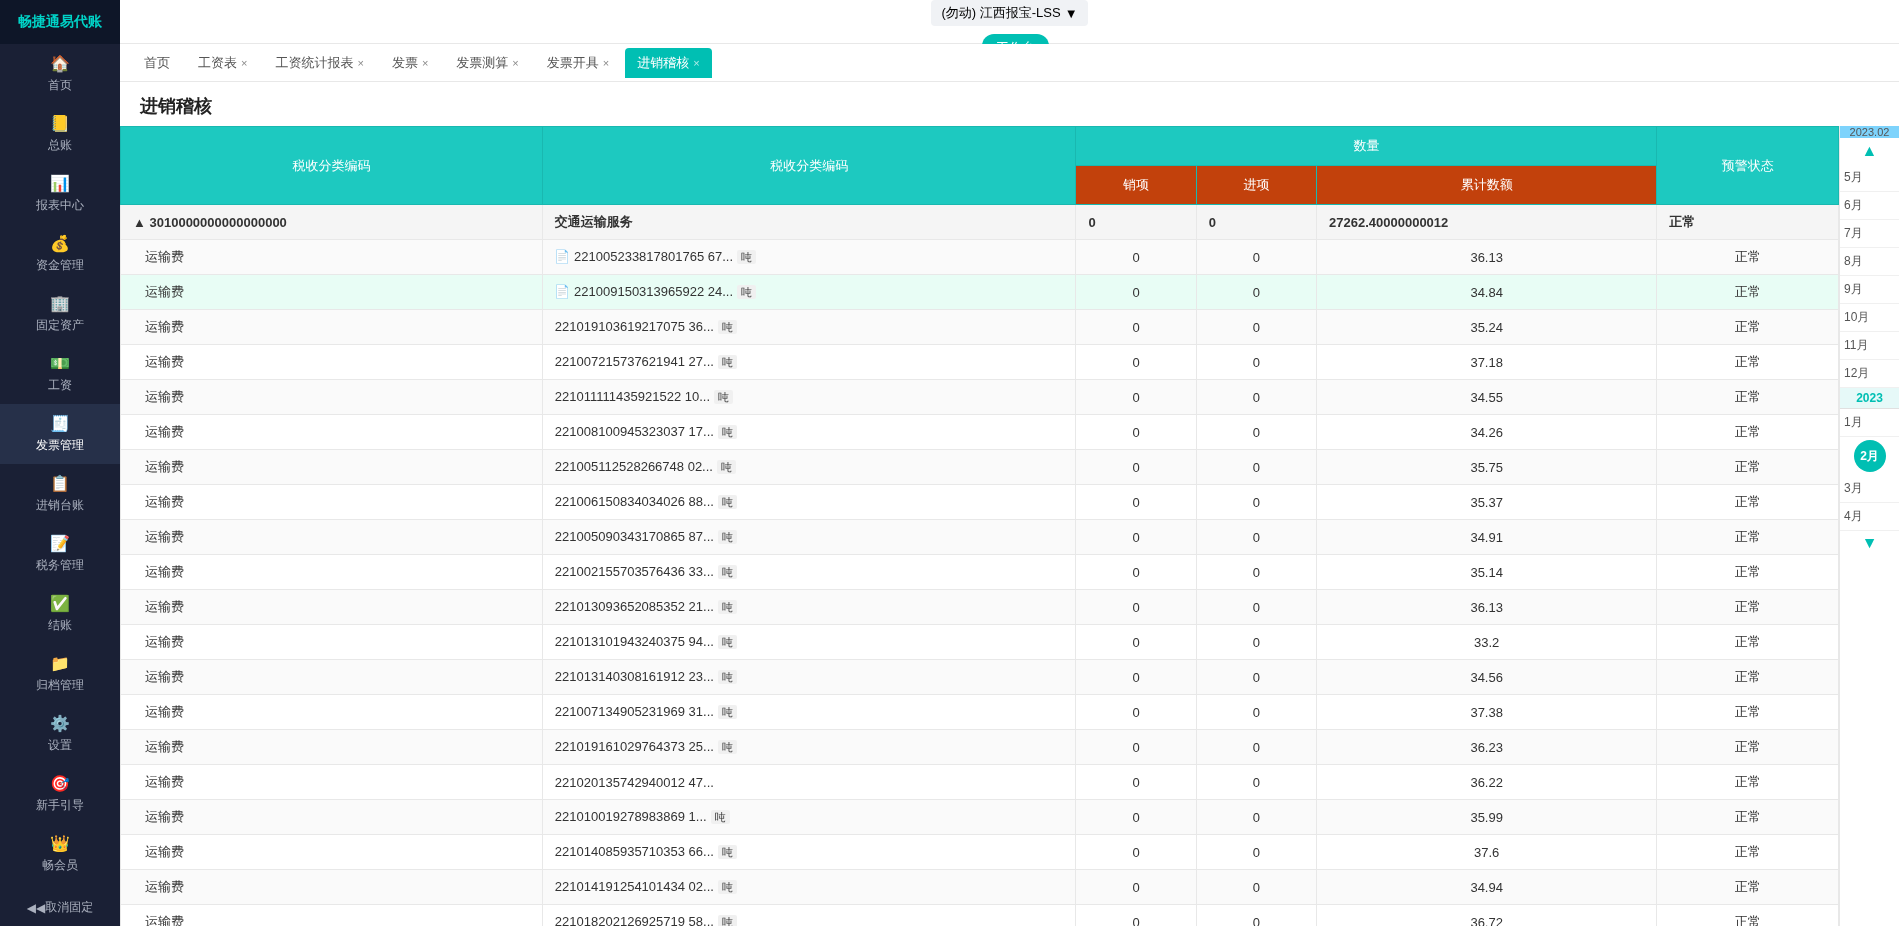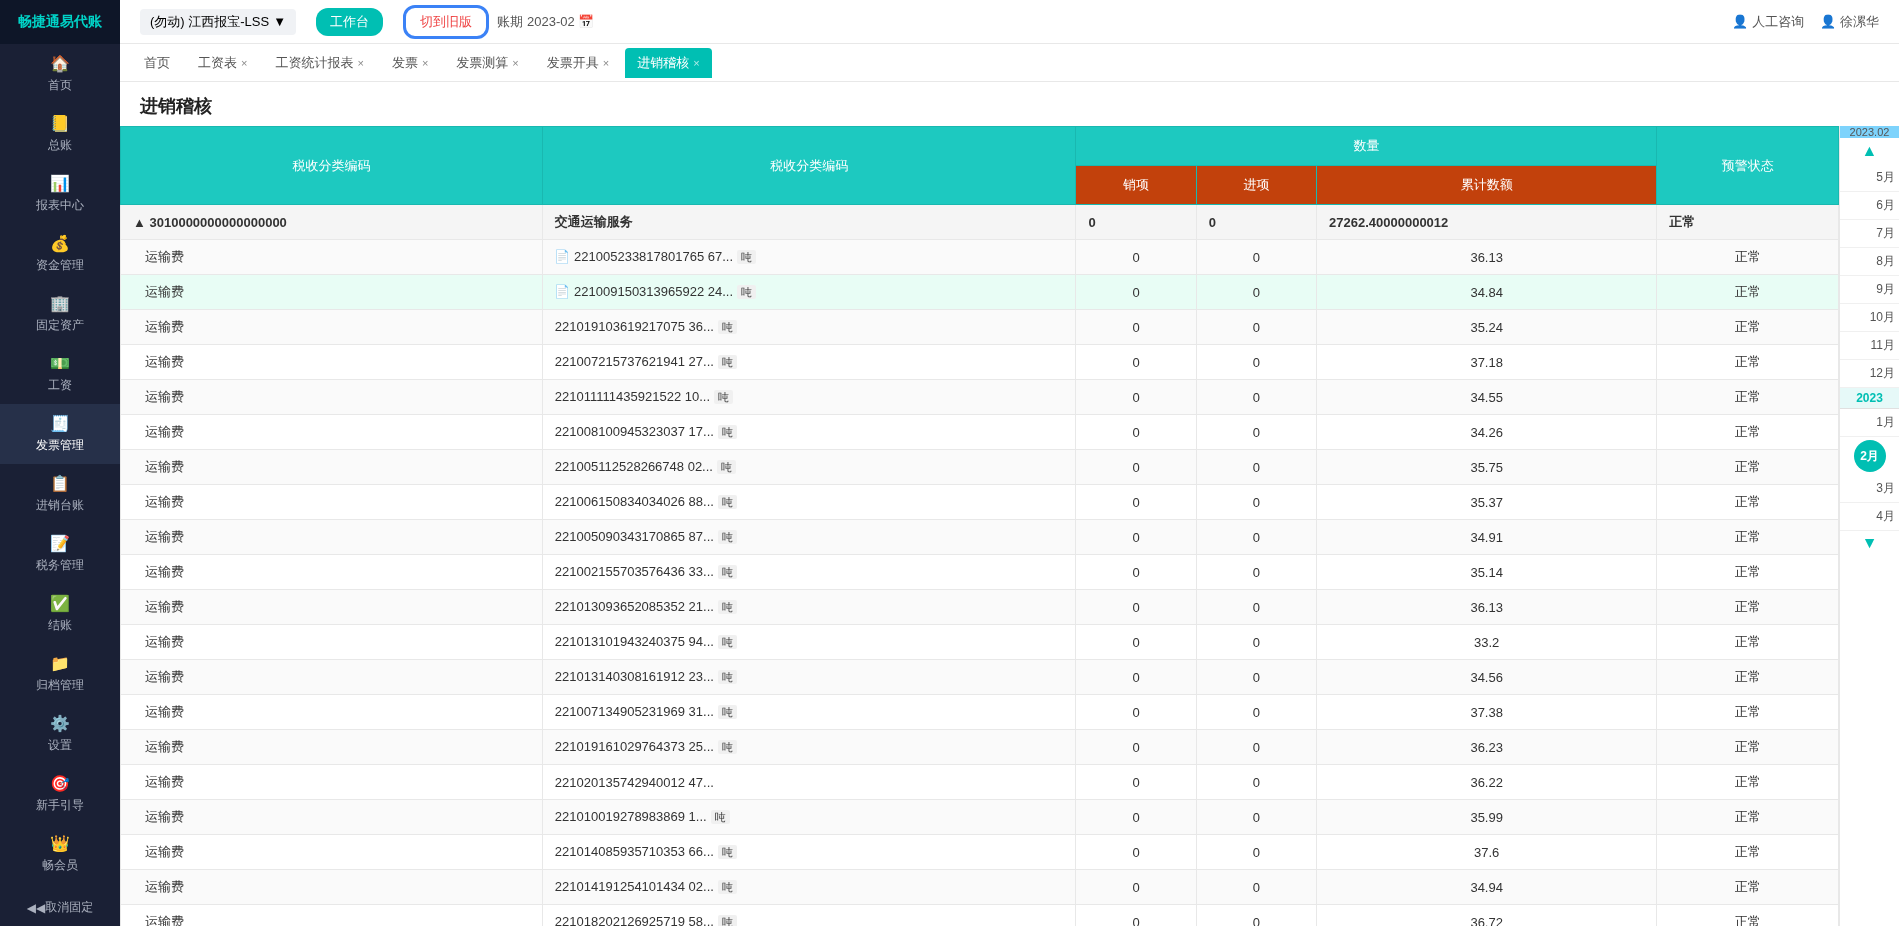--- a/index.html
+++ b/index.html
@@ -60,20 +60,21 @@
 
     
     .topbar {
       background: #fff;
       height: 44px;
       display: flex;
       align-items: center;
       padding: 0 20px;
       border-bottom: 1px solid #e8e8e8;
       gap: 8px;
+      flex-direction: column;
     }
     .topbar-company {
       display: flex;
       align-items: center;
       gap: 4px;
       background: #f0f2f5;
       border-radius: 4px;
       padding: 4px 10px;
       font-size: 13px;
       cursor: pointer;
@@ -267,21 +268,21 @@
     .cal-year {
       background: #7dd3fc;
       padding: 0 6px;
       text-align: center;
       font-size: 11px;
       color: #555;
       cursor: pointer;
     }
     .cal-month {
       padding: 5px 4px;
-      text-align: right;
+      text-align: left;
       cursor: pointer;
       color: #555;
       border-bottom: 1px solid #f0f0f0;
     }
     .cal-nav {
       display: flex;
       align-items: center;
       justify-content: center;
       padding: 4px;
       cursor: pointer;

